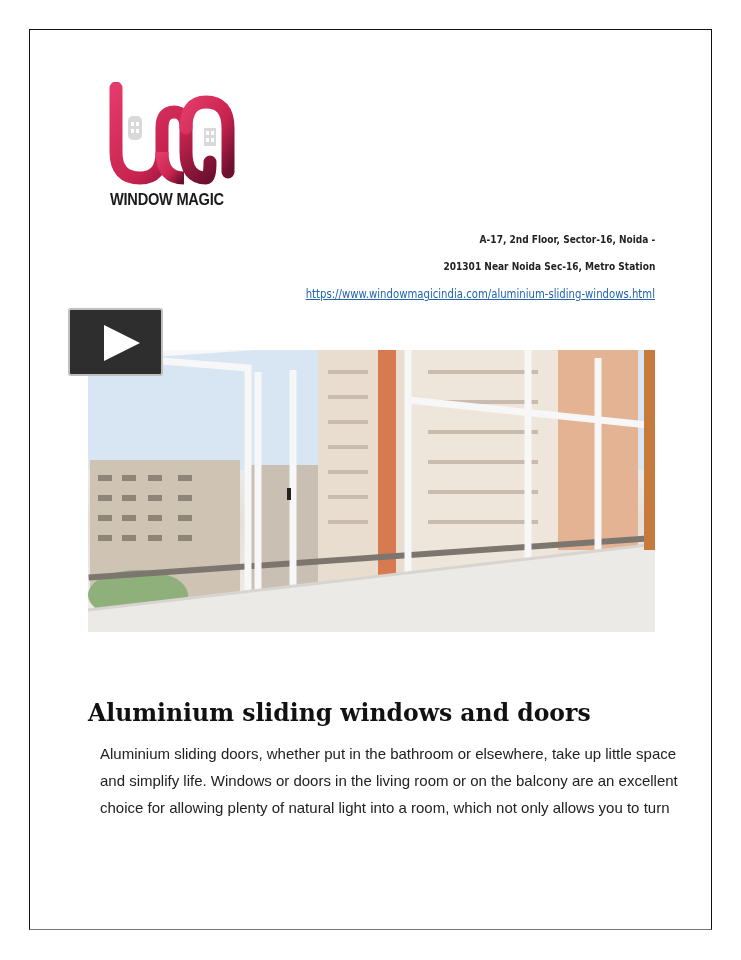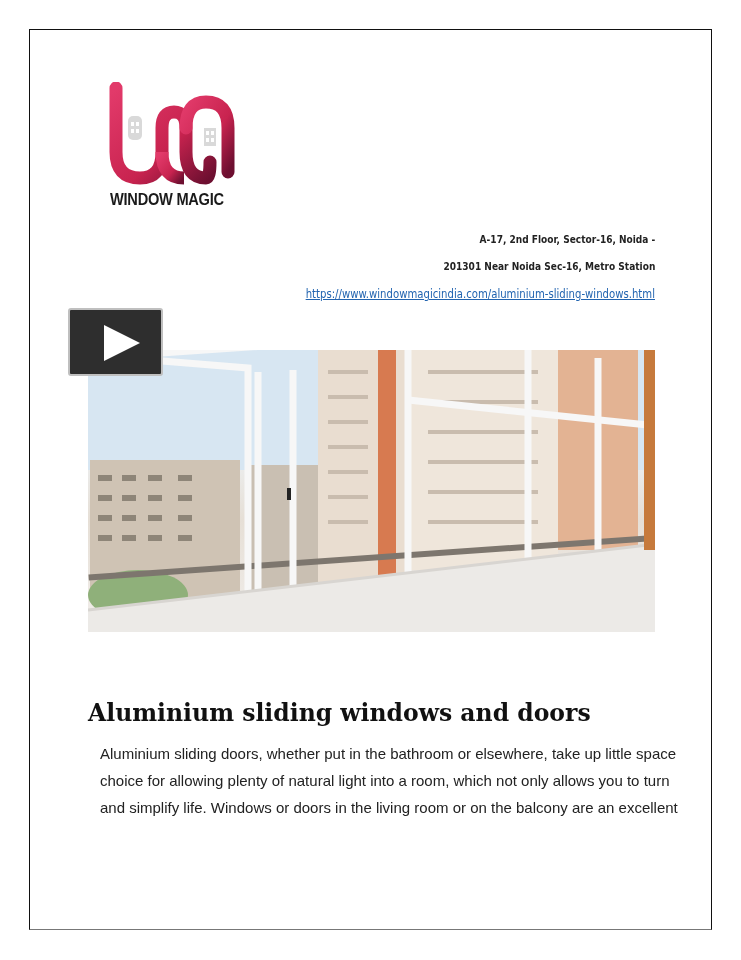--- a/index.html
+++ b/index.html
@@ -120,15 +120,15 @@
 </div>
 
 <div class="play">
   <div class="play-tri"></div>
 </div>
 
 <div class="heading">Aluminium sliding windows and doors</div>
 
 <div class="para">
   <div class="para-line">Aluminium sliding doors, whether put in the bathroom or elsewhere, take up little space</div>
+  <div class="para-line">and simplify life. Windows or doors in the living room or on the balcony are an excellent</div>
   <div class="para-line">choice for allowing plenty of natural light into a room, which not only allows you to turn</div>
-  <div class="para-line">and simplify life. Windows or doors in the living room or on the balcony are an excellent</div>
 </div>
 
 </body></html>

